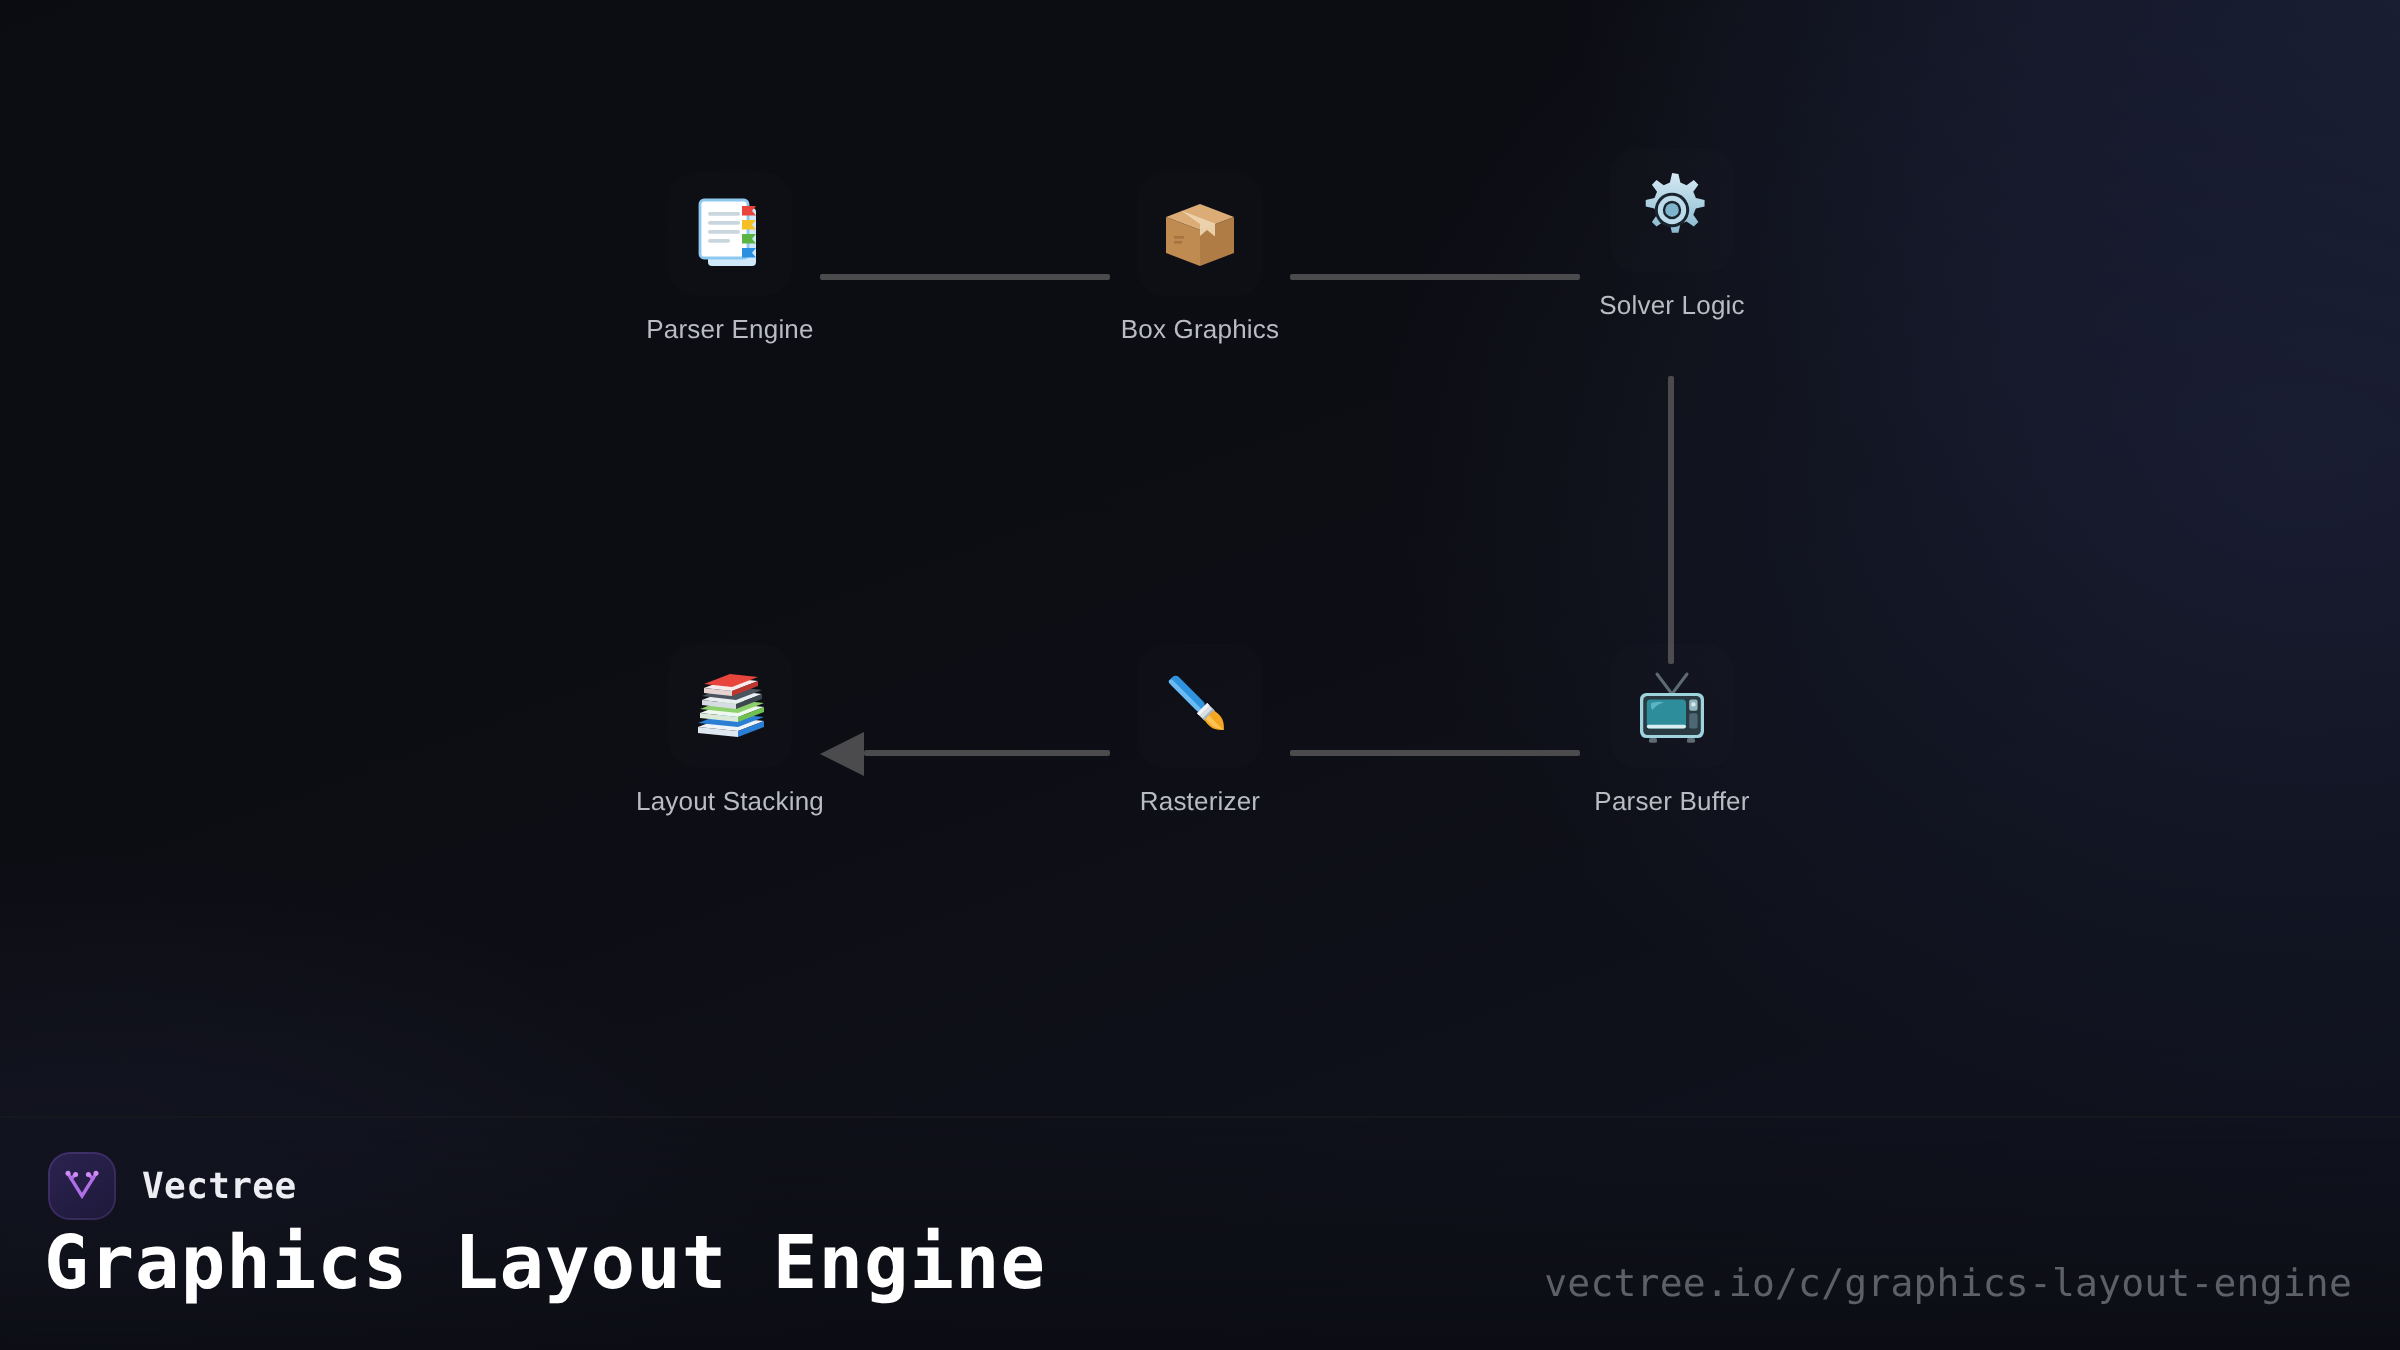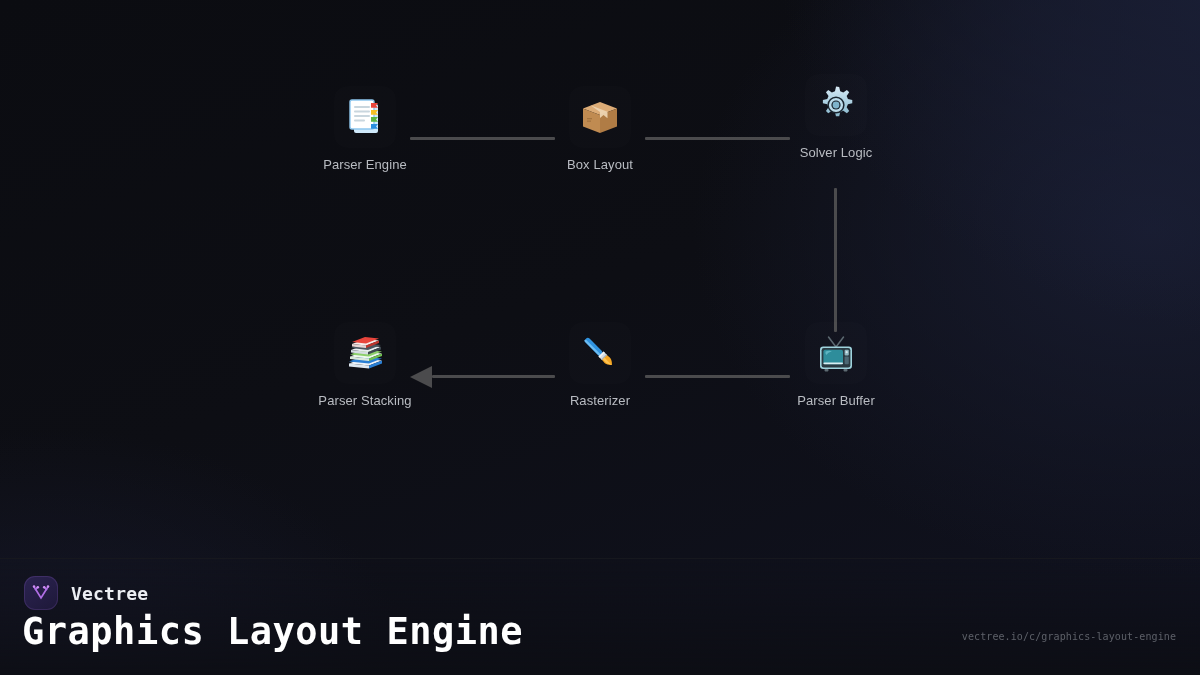--- a/index.html
+++ b/index.html
@@ -128,21 +128,21 @@
     color: #ffffff;
     letter-spacing: 0.5px;
     white-space: nowrap;
   }
 
   #footer-url {
     position: absolute;
     right: 24px;
     top: 72px;
     font-family: "DejaVu Sans Mono", "Liberation Mono", monospace;
-    font-size: 10px;
+    font-size: 19px;
     color: #5d6068;
     letter-spacing: 0.1px;
     white-space: nowrap;
   }
 </style>
 </head>
 <body>
 
 <div id="stage">
 
@@ -191,21 +191,21 @@
             <path d="M7 15.5 L24 22 L24 40 L7 33.5 Z" fill="#c08b51"></path>
             <path d="M41 15.5 L24 22 L24 40 L41 33.5 Z" fill="#b07c45"></path>
             <path d="M14.5 12.2 L31.5 18.7 L31.5 25.2 L27.5 22 L24 25 L24 19 Z" fill="#ecd3b0" opacity="0.95"></path>
             <g fill="#8d6232" opacity="0.55">
               <rect x="11" y="25" width="5" height="1.3"></rect>
               <rect x="11" y="27.5" width="4" height="1.3"></rect>
             </g>
           </svg>
         </span>
       </div>
-      <div class="node-label">Box Layout</div>
+      <div class="node-label">Box Graphics</div>
     </div>
 
     <div class="node" style="left:771px; top:74px;">
       <div class="node-tile">
         <span>
           <svg width="48" height="48" viewBox="0 0 48 48">
             <defs>
               <linearGradient id="gearGrad" x1="0" y1="0" x2="0" y2="1">
                 <stop offset="0%" stop-color="#d7e9f4"></stop>
                 <stop offset="55%" stop-color="#a9cfe0"></stop>
@@ -243,21 +243,21 @@
             <path d="M27 23 L40 18 L40 20.5 L27 25.5 Z" fill="#3d4750"></path>
             <path d="M10 19 L23 14 L40 16 L27 21 Z" fill="#4a555f"></path>
 
             <path d="M11 15 L24 10 L38 11.5 L25 16.5 Z" fill="#f7eceb"></path>
             <path d="M11 15 L25 16.5 L25 19 L11 17.5 Z" fill="#e6d4d3"></path>
             <path d="M25 16.5 L38 11.5 L38 14 L25 19 Z" fill="#c0352d"></path>
             <path d="M11 13 L24 8 L38 9.5 L25 14.5 Z" fill="#e8453c"></path>
           </svg>
         </span>
       </div>
-      <div class="node-label">Parser Stacking</div>
+      <div class="node-label">Layout Stacking</div>
     </div>
 
     <div class="node" style="left:535px; top:322px;">
       <div class="node-tile">
         <span>
           <svg width="48" height="48" viewBox="0 0 48 48">
             <g transform="rotate(-45 24 24)">
               <rect x="21.2" y="4" width="5.6" height="22" rx="2.4" fill="#2f93e0"></rect>
               <rect x="21.2" y="4" width="2.3" height="22" rx="1.1" fill="#6bbcf2"></rect>
               <rect x="20.4" y="25.5" width="7.2" height="5.2" fill="#d9dfe4"></rect>

